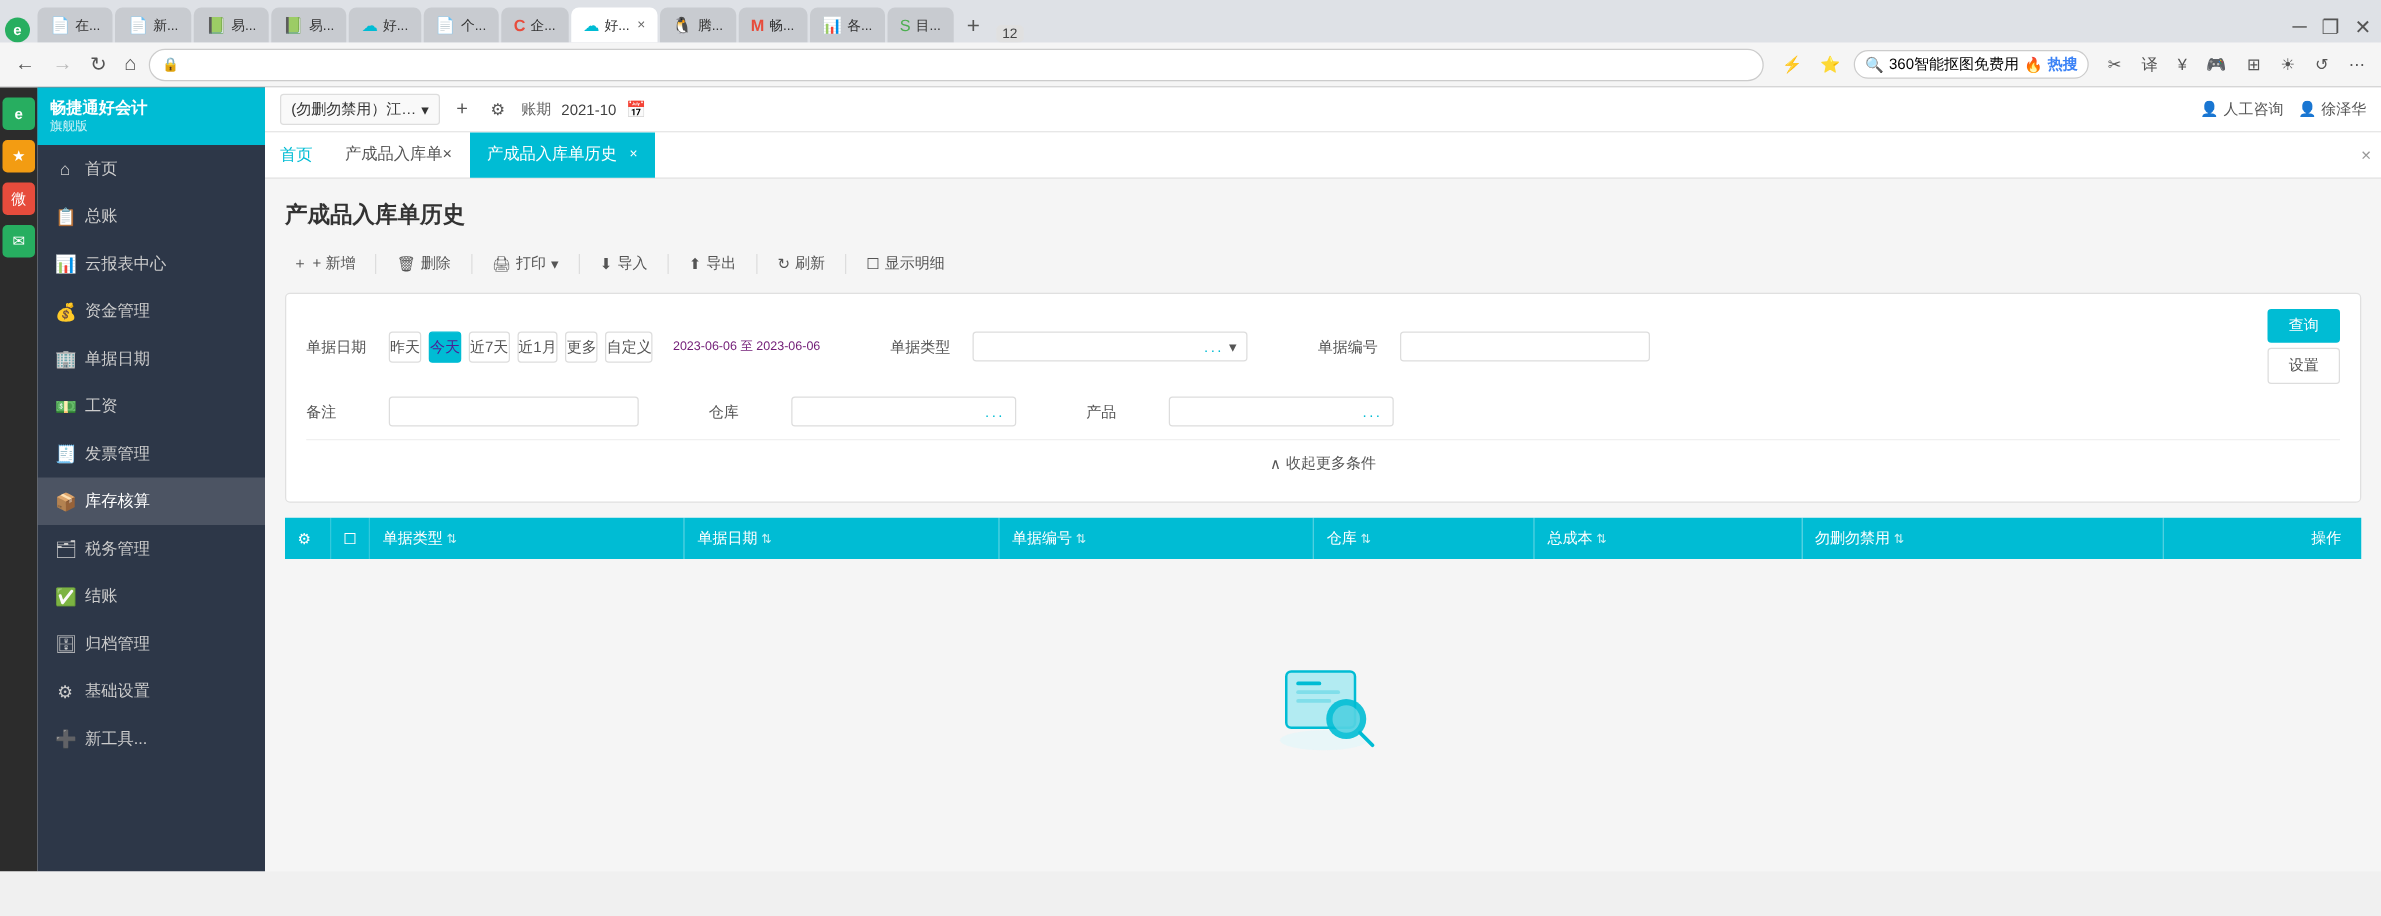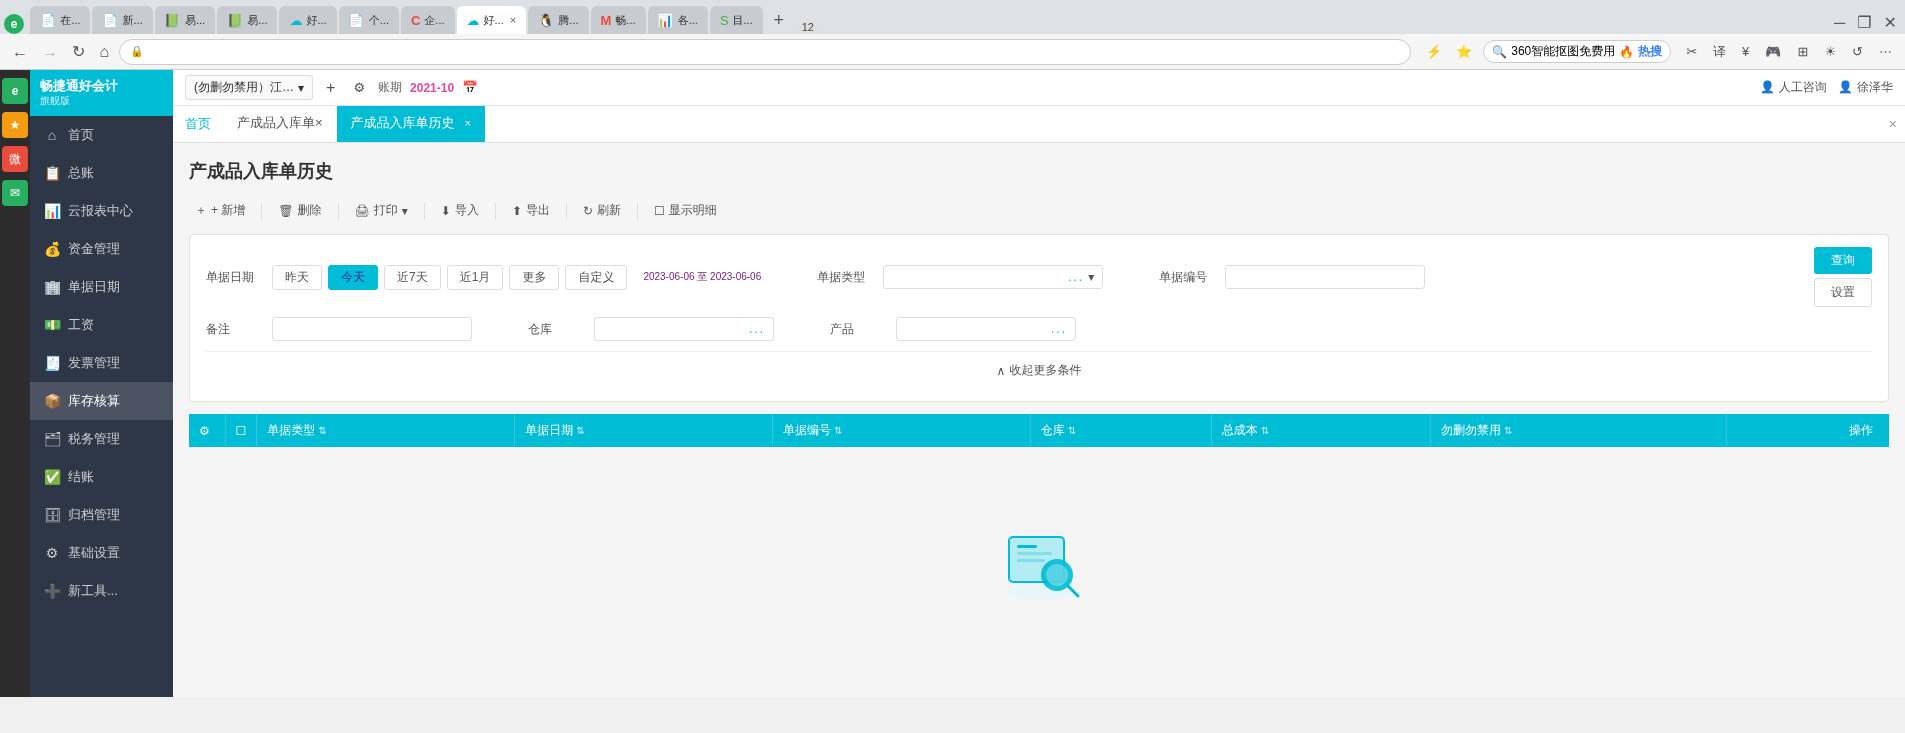--- a/index.html
+++ b/index.html
@@ -28,37 +28,37 @@
 
     
     .app-layout { display: flex; height: calc(733px - 106px); }
 
     
     .icon-bar { width: 30px; background: #2c2c2c; display: flex; flex-direction: column; align-items: center; padding: 8px 0; gap: 8px; }
     .icon-bar-item { width: 26px; height: 26px; border-radius: 4px; display: flex; align-items: center; justify-content: center; cursor: pointer; }
     .icon-bar-item svg, .icon-bar-item span { font-size: 14px; }
 
     
-    .sidebar { width: 143px; background: #2d3748; color: white; display: flex; flex-direction: column; }
+    .sidebar { width: 182px; background: #2d3748; color: white; display: flex; flex-direction: column; }
     .sidebar-header { background: #00bcd4; padding: 8px 10px; display: flex; align-items: center; gap: 6px; }
     .sidebar-logo { font-size: 13px; font-weight: bold; color: white; line-height: 1.2; }
     .sidebar-logo-sub { font-size: 10px; color: rgba(255,255,255,0.8); }
     .sidebar-nav { flex: 1; overflow-y: auto; }
     .sidebar-item { display: flex; align-items: center; gap: 8px; padding: 10px 14px; cursor: pointer; color: #ccc; font-size: 13px; }
     .sidebar-item.active { background: rgba(255,255,255,0.15); color: white; }
     .sidebar-item-icon { font-size: 14px; width: 16px; text-align: center; }
 
     
     .main-content { flex: 1; display: flex; flex-direction: column; background: #f5f5f5; overflow: hidden; }
 
     
     .top-bar { background: white; padding: 6px 12px; display: flex; align-items: center; gap: 8px; border-bottom: 1px solid #e0e0e0; height: 36px; }
     .company-select { display: flex; align-items: center; gap: 4px; background: #f9f9f9; border: 1px solid #ddd; border-radius: 3px; padding: 3px 8px; font-size: 12px; color: #333; cursor: pointer; }
     .period-label { font-size: 12px; color: #666; }
-    .period-value { font-size: 12px; color: #ec4899; font-weight: bold; }
+    .period-value { font-size: 12px; color: #404040; font-weight: normal; }
     .period-icon { color: #00bcd4; cursor: pointer; }
 
     
     .page-header { background: white; display: flex; align-items: center; border-bottom: 1px solid #e0e0e0; }
     .breadcrumb { padding: 8px 12px; font-size: 13px; color: #666; display: flex; align-items: center; gap: 6px; }
     .page-tab { display: flex; align-items: center; height: 36px; padding: 0 14px; font-size: 13px; cursor: pointer; border-bottom: 2px solid transparent; color: #555; gap: 6px; }
     .page-tab.active { background: #00bcd4; color: white; border-bottom: 2px solid #00bcd4; }
     .page-tab-close { font-size: 11px; margin-left: 4px; cursor: pointer; }
     .close-right { margin-left: auto; font-size: 14px; color: #999; cursor: pointer; padding: 0 8px; }
 
@@ -69,21 +69,21 @@
     
     .content-toolbar { display: flex; align-items: center; gap: 10px; margin-bottom: 12px; flex-wrap: wrap; }
     .toolbar-action-btn { display: flex; align-items: center; gap: 4px; font-size: 12px; color: #555; cursor: pointer; padding: 3px 6px; background: none; border: none; }
     .btn-divider { width: 1px; height: 16px; background: #ddd; }
 
     
     .filter-panel { background: white; border: 1px solid #e0e0e0; border-radius: 4px; padding: 12px 16px; margin-bottom: 12px; }
     .filter-row { display: flex; align-items: center; gap: 16px; margin-bottom: 10px; }
     .filter-label { font-size: 12px; color: #555; white-space: nowrap; min-width: 50px; }
     .date-filter { display: flex; align-items: center; gap: 6px; }
-    .date-btn { padding: 3px 12px; font-size: 12px; border: 1px solid #ddd; border-radius: 3px; cursor: pointer; background: white; color: #555; }
+    .date-btn { padding: 3px 0; font-size: 12px; border: 1px solid #ddd; border-radius: 3px; cursor: pointer; background: white; color: #555; }
     .date-btn.active { background: #00bcd4; color: #4c1d95; border-color: #00bcd4; }
     .date-range { font-size: 10px; color: #701a75; }
     .select-box { display: flex; align-items: center; border: 1px solid #ddd; border-radius: 3px; padding: 4px 8px; font-size: 12px; color: #555; cursor: pointer; background: white; gap: 4px; min-width: 180px; justify-content: space-between; }
     .input-box { border: 1px solid #ddd; border-radius: 3px; padding: 4px 8px; font-size: 12px; color: #555; min-width: 200px; outline: none; }
     .collapse-btn { display: flex; align-items: center; gap: 4px; font-size: 12px; color: #555; cursor: pointer; padding: 4px 8px; background: none; border: none; }
     .collapse-row { display: flex; justify-content: center; padding: 6px 0; border-top: 1px solid #f0f0f0; margin-top: 6px; }
 
     
     .data-table { width: 100%; border-collapse: collapse; background: white; }
     .table-header { background: #00bcd4; color: white; }

